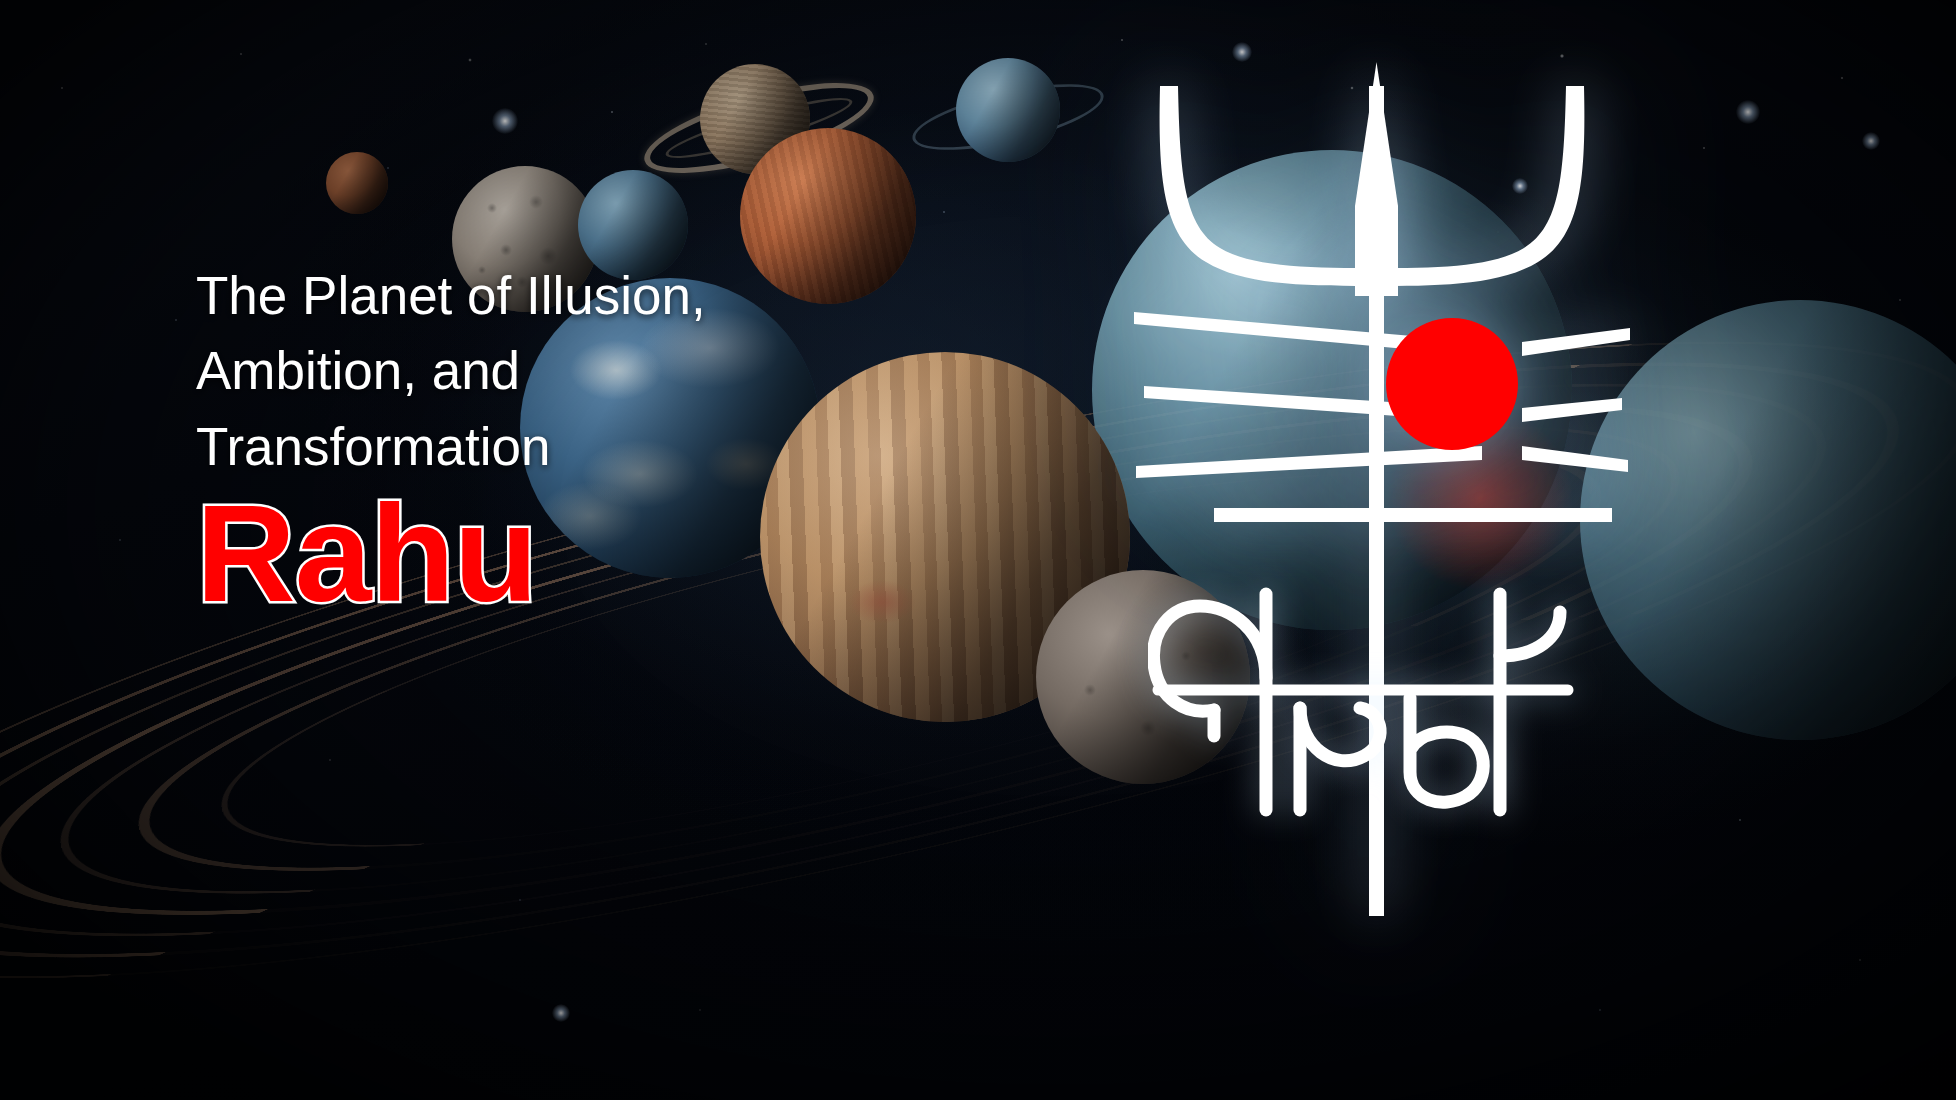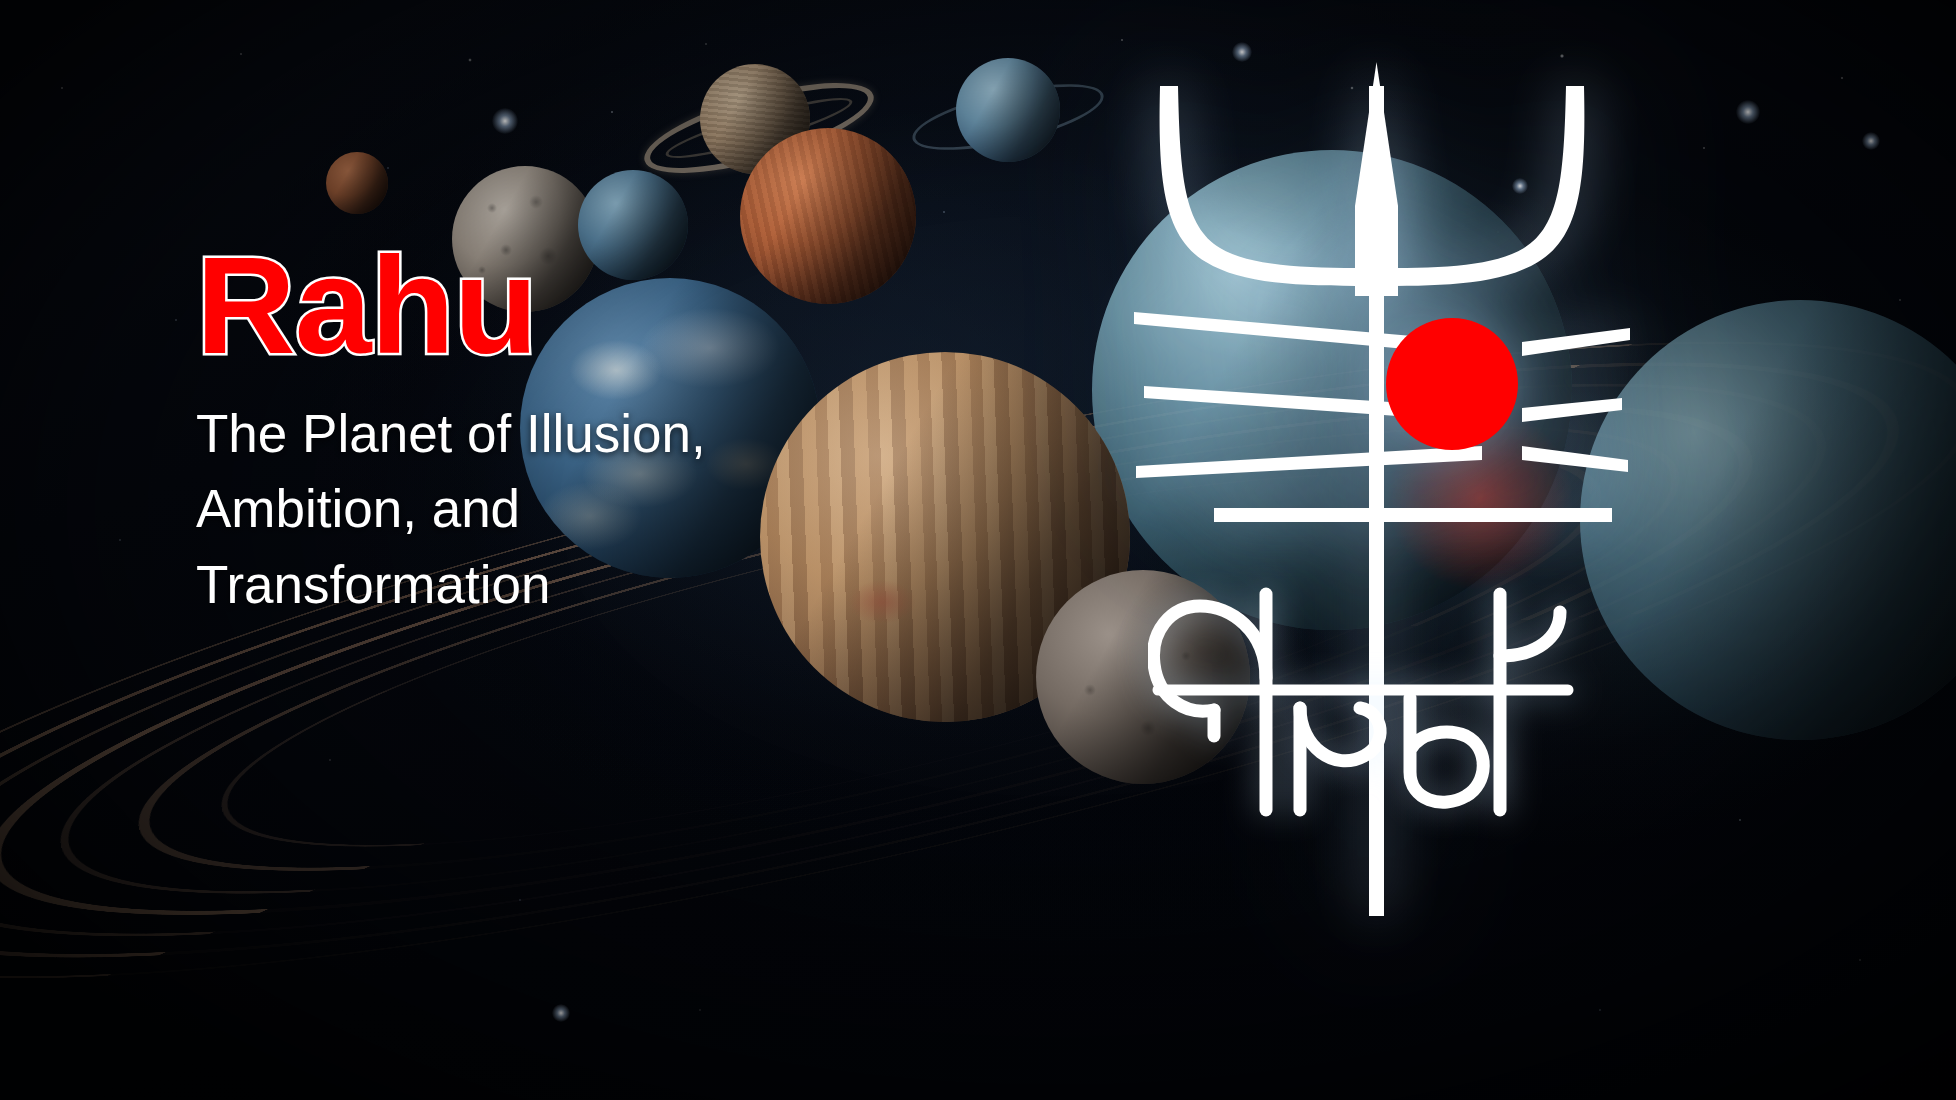--- a/index.html
+++ b/index.html
@@ -245,26 +245,26 @@
   <div id="moon" class="planet"></div>
   <div id="blue-sphere" class="planet"></div>
   <div id="mars-big" class="planet"></div>
   <div id="earth" class="planet"></div>
   <div id="jupiter" class="planet"></div>
   <div id="moon-small" class="planet"></div>
 
   <div class="vignette"></div>
 
   <div id="text-block">
-    <div id="title">Rahu</div>
     <div id="subtitle">
       <span class="ln">The Planet of Illusion,</span>
       <span class="ln">Ambition, and</span>
       <span class="ln">Transformation</span>
     </div>
+    <div id="title">Rahu</div>
   </div>
 
   <div id="red-dot-glow"></div>
   <div id="trishul-wrap">
     <svg viewBox="0 0 520 860" xmlns="http://www.w3.org/2000/svg">
       <g fill="#ffffff">
 
         <rect x="247" y="30" width="15" height="830"></rect>
 
         <path d="M 38 30 C 36 120 40 180 84 206 C 120 228 176 230 247 230 L 247 212

